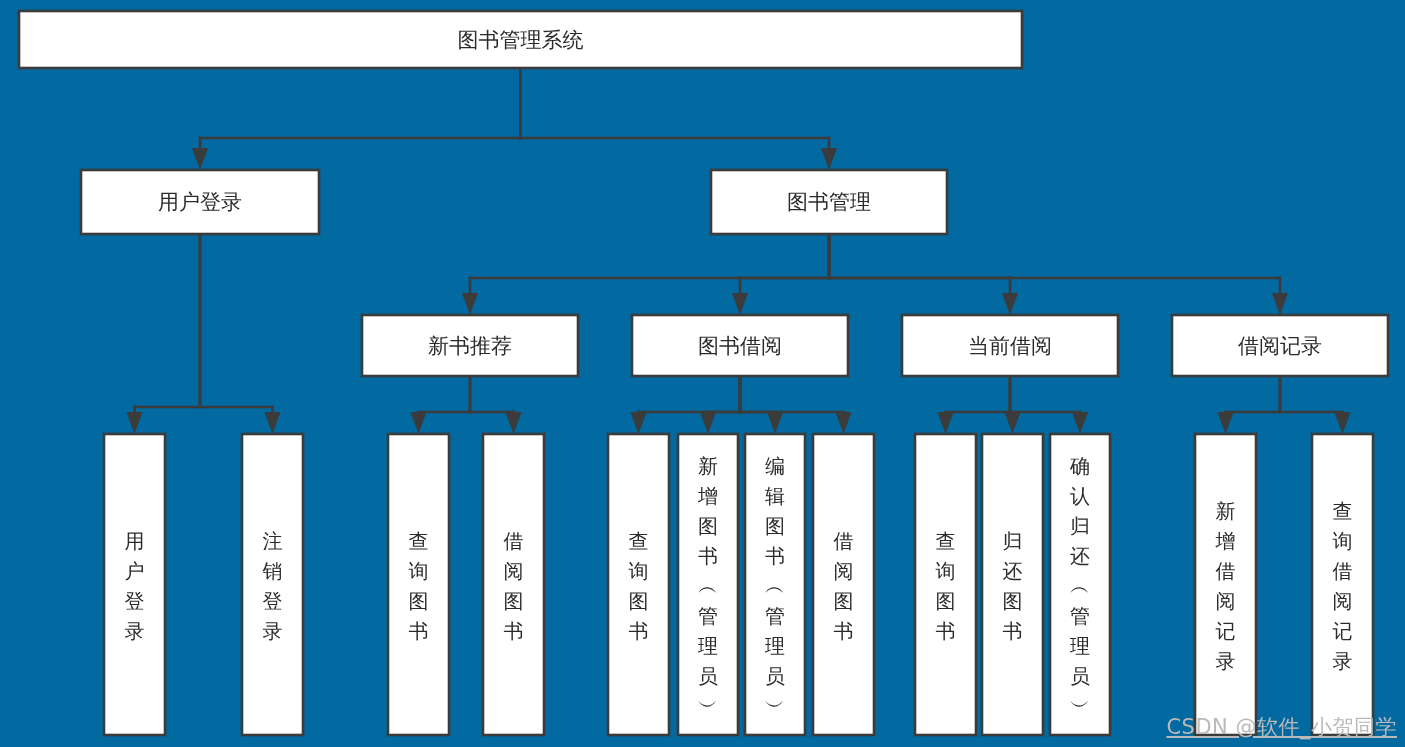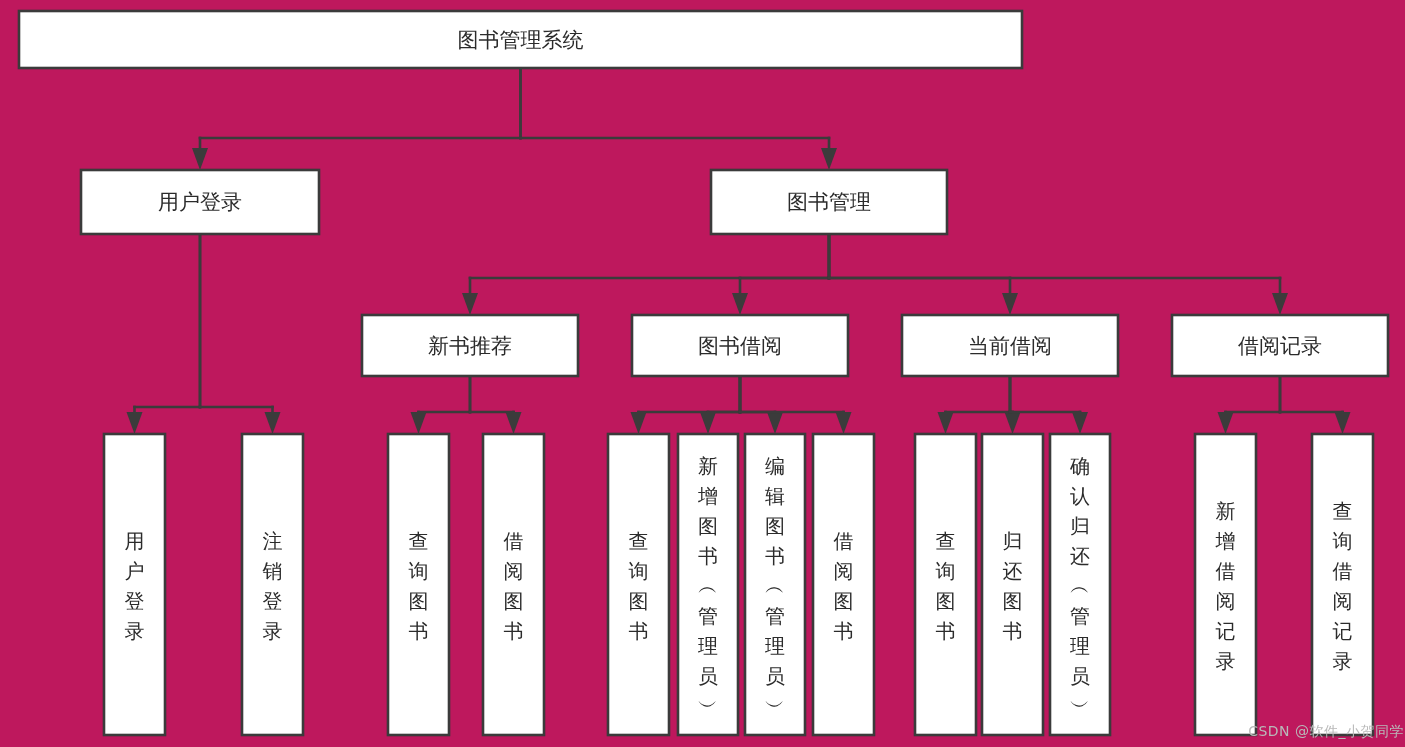--- a/index.html
+++ b/index.html
@@ -10,21 +10,21 @@
   body {
     width: 1405px;
     height: 747px;
     font-family: "DejaVu Sans", "Liberation Sans", sans-serif;
     overflow: hidden;
   }
   #diagram-root {
     position: relative;
     width: 1405px;
     height: 747px;
-    background: #be185d;
+    background: #0369a1;
   }
   svg.diagram-canvas {
     position: absolute;
     top: 0;
     left: 0;
     width: 1405px;
     height: 747px;
     display: block;
   }
   .node-box {
@@ -50,28 +50,29 @@
     dominant-baseline: middle;
   }
   .node-label-vertical {
     fill: #2b2b2b;
     font-family: "DejaVu Sans", "Liberation Sans", sans-serif;
     font-size: 20px;
     text-anchor: middle;
   }
   .watermark {
     position: absolute;
-    right: 1px;
+    right: 8px;
     bottom: 6px;
     font-family: "DejaVu Sans", "Liberation Sans", sans-serif;
-    font-size: 14px;
+    font-size: 21px;
     color: #b9b9b9;
     letter-spacing: 0.5px;
     white-space: nowrap;
     user-select: none;
+    text-decoration: underline;
   }
 </style>
 </head>
 <body>
 
 <div id="diagram-root">
 
   <svg class="diagram-canvas" viewBox="0 0 1405 747" xmlns="http://www.w3.org/2000/svg">
 
     <g id="connector-layer">

